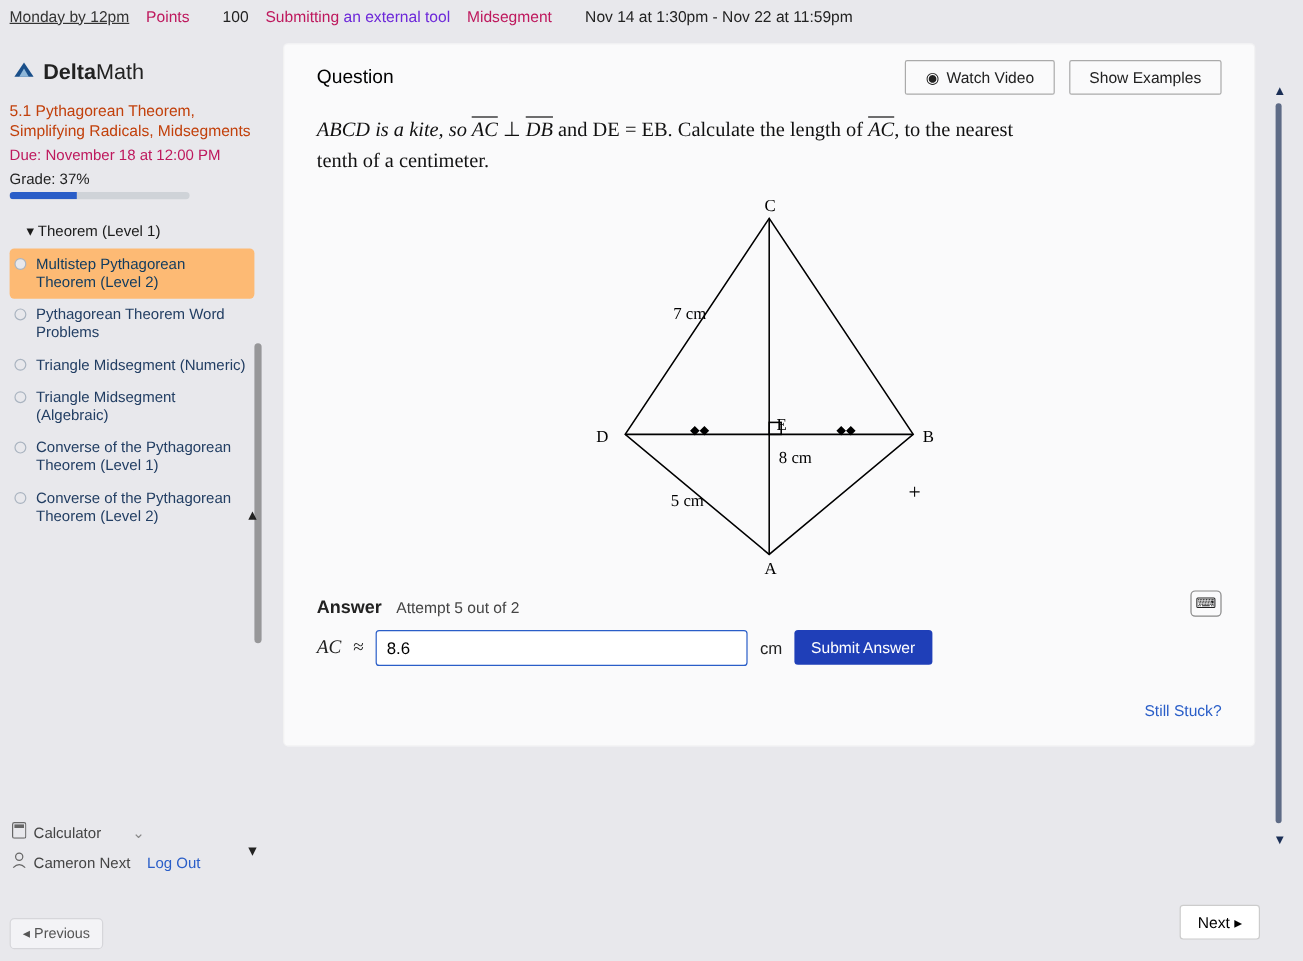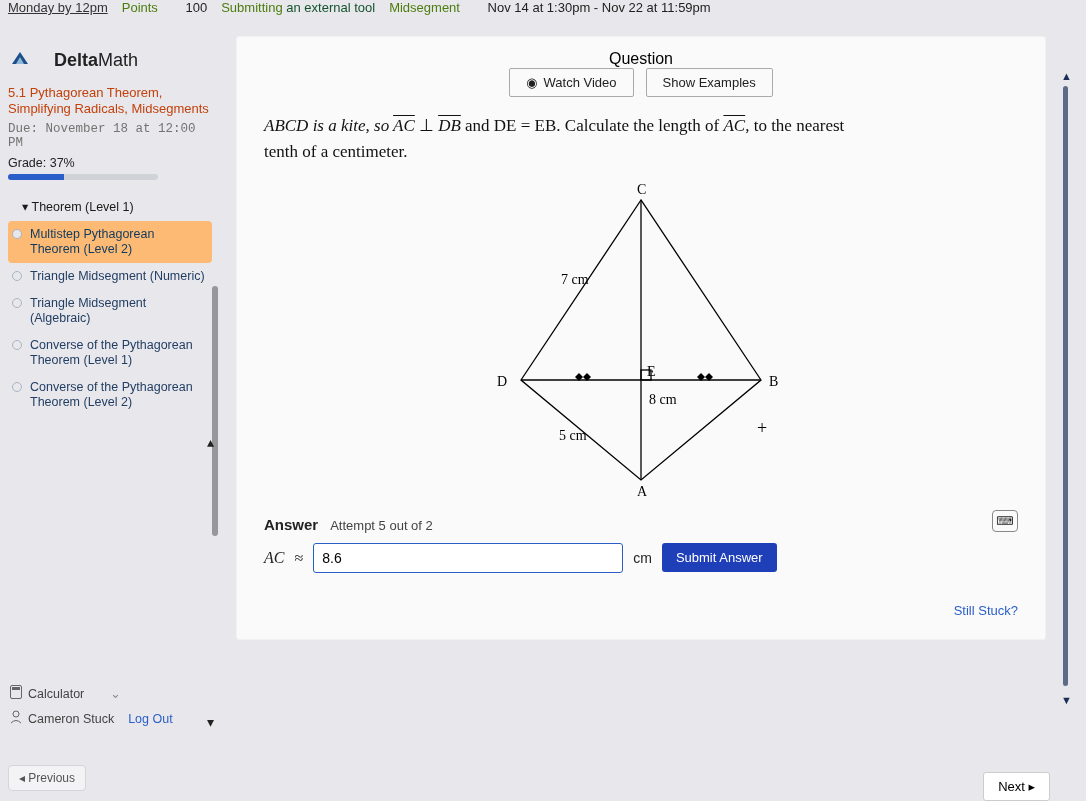--- a/index.html
+++ b/index.html
@@ -8,58 +8,58 @@
   background: #e8e8ec;
   color: #222;
   width: 1086px;
   height: 801px;
   overflow: hidden;
   font-size: 14px;
 }
 .topbar {
   height: 26px;
   display: flex;
-  align-items: flex-start;
+  align-items: center;
   padding: 0 8px;
   font-size: 13px;
   color: #333;
   gap: 14px;
 }
 .topbar span { white-space: nowrap; }
-.topbar .lbl { color:#4d7c0f; }
+.topbar .lbl { color:#be185d; }
 .topbar .val { color:#222; font-weight:400;margin-left:24px; }
-.topbar .muted { color:#14532d; }
+.topbar .muted { color:#6d28d9; }
 .page {
   display: flex;
   height: calc(100% - 26px);
 }
 .sidebar {
   width: 220px;
   padding: 4px 8px 8px 8px;
   position: relative;
 }
 .logo-row {
   display: flex;
   align-items: center;
-  gap: 24px;
+  gap: 6px;
   padding: 20px 0 14px 2px;
   font-size: 18px;
 }
 .logo-row .delta { font-weight: 600; }
 .logo-row .math { font-weight: 400; }
 .logo-icon {
   display:inline-block;
 }
 .assign-title {
   font-size: 13px;
   line-height: 1.25;
   color: #c2410c;
   margin-bottom: 4px;
 }
-.due { font-size: 12.5px; color:#737373; margin-bottom:6px;font-family:Liberation Mono, monospace;}
+.due { font-size: 12.5px; color:#be185d; margin-bottom:6px;}
 .grade-row { font-size: 12.5px; margin-bottom:4px;}
 .grade-bar { width: 150px; height: 6px; background:#cfd3d8; border-radius:3px; overflow:hidden; margin-bottom:14px;}
 .grade-bar .fill { height:100%; background:#2a5ec8; width:37%; }
 .topics { position:relative; }
 .topic {
   font-size: 12.5px;
   line-height: 1.2;
   color:#223e63;
   padding: 6px 6px 6px 22px;
   position: relative;
@@ -101,21 +101,20 @@
 }
 .card {
   background:#fafafb;
   border-radius:4px;
   padding:14px 28px 22px 28px;
   box-shadow: inset 0 0 0 1px rgba(0,0,0,0.03);
 }
 .card-head {
   display:flex; align-items:center; justify-content:space-between;
   margin-bottom:16px;
-  flex-direction:column;
 }
 .card-head .title { font-size:16px; color:#000; }
 .card-head .btns { display:flex; gap:12px; align-items:center;}
 .btn-outline {
   border:1px solid #aaa; background:#fafafb; color:#222;
   padding:6px 16px; font-size:13px; border-radius:2px; cursor:pointer;
   display:flex; align-items:center; gap:6px;
 }
 .question-text {
   font-family: Georgia, "Times New Roman", serif;
@@ -148,21 +147,21 @@
 .still-stuck {
   text-align:right; font-size:13px; color:#2a5ec8; margin-top:30px; cursor:pointer;
 }
 .big-scroll {
   position:absolute; right:18px; top:60px; width:5px; height:600px;
   background:rgba(20,40,80,0.65); border-radius:3px;
 }
 .big-caret-up { position:absolute; right:14px; top:44px; color:#1a2e55; font-size:11px;}
 .big-caret-down { position:absolute; right:14px; top:668px; color:#1a2e55; font-size:11px;}
 .next-btn {
-  position:absolute; right:36px; bottom:0;
+  position:absolute; right:36px; bottom:18px;
   background:#fff; border:1px solid #ccc; border-radius:3px;
   font-size:13px; padding:6px 14px; cursor:pointer;
 }
 svg text { font-family: Georgia, serif; }
 </style>
 </head>
 <body>
 
 <div class="topbar">
   <span style="text-decoration:underline;">Monday by 12pm</span>
@@ -187,20 +186,21 @@
     <div class="due">Due: November 18 at 12:00 PM</div>
     <div class="grade-row">Grade: 37%</div>
     <div class="grade-bar">
         <div class="fill"></div>
       </div>
 
     <div class="topics">
       <span class="scroll-caret up">▴</span>
       <div class="topic level1">▾ <span>Theorem (Level 1)</span></div>
       <div class="topic active"><span class="dot"></span><span>Multistep Pythagorean Theorem (Level 2)</span></div>
+      <div class="topic"><span class="dot"></span><span>Pythagorean Theorem Word Problems</span></div>
       <div class="topic"><span class="dot"></span><span>Triangle Midsegment (Numeric)</span></div>
       <div class="topic"><span class="dot"></span><span>Triangle Midsegment (Algebraic)</span></div>
       <div class="topic"><span class="dot"></span><span>Converse of the Pythagorean Theorem (Level 1)</span></div>
       <div class="topic"><span class="dot"></span><span>Converse of the Pythagorean Theorem (Level 2)</span></div>
       <span class="scroll-caret down">▾</span>
     </div>
     <div class="mini-scroll"></div>
 
     <div class="tools">
       <div class="row">
@@ -209,21 +209,21 @@
               <rect x="2" y="2" width="8" height="3" fill="#666"></rect>
             </svg></span>
         <span>Calculator</span>
         <span style="margin-left:20px;color:#888;">⌄</span>
       </div>
       <div class="row">
         <span><svg width="12" height="14" viewBox="0 0 12 14">
               <circle cx="6" cy="4" r="3" fill="none" stroke="#666"></circle>
               <path d="M1 13 Q6 8 11 13" fill="none" stroke="#666"></path>
             </svg></span>
-        <span>Cameron Stuck</span>
+        <span>Cameron Next</span>
         <span class="logout">Log Out</span>
       </div>
     </div>
 
     <button class="previous-btn">◂ Previous</button>
   </aside>
 
   <main class="main">
     <span class="big-caret-up">▲</span>
     <div class="big-scroll"></div>

